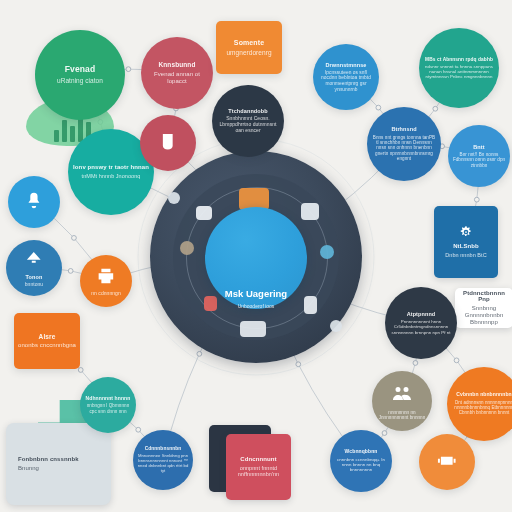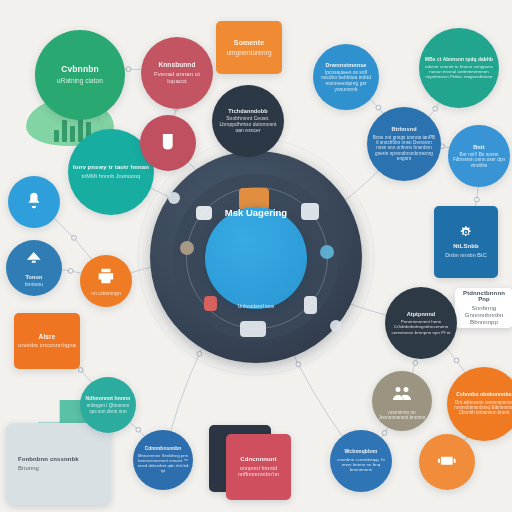--- a/index.html
+++ b/index.html
@@ -23,21 +23,21 @@
   
   #hub-outer{position:absolute;left:150px;top:151px;width:212px;height:212px;border-radius:50%;
      background:radial-gradient(circle at 42% 34%, #49586c 0%, #3c4a5c 45%, #323e4e 75%, #2c3746 100%);
      box-shadow:0 3px 14px rgba(30,40,55,.30);}
   #hub-ring2{position:absolute;left:173px;top:174px;width:166px;height:166px;border-radius:50%;
      background:#3a4859;opacity:.85;}
   #hub-ring3{position:absolute;left:186px;top:187px;width:140px;height:140px;border-radius:50%;
      border:1px solid rgba(200,215,230,.28);}
   #hub-core{position:absolute;left:205px;top:207px;width:102px;height:102px;border-radius:50%;
      background:radial-gradient(circle at 40% 32%, #39abe3 0%, #2e9fdb 55%, #2b95cf 100%);
-     display:flex;flex-direction:column;align-items:center;justify-content:space-between;text-align:center;
+     display:flex;flex-direction:column;align-items:center;justify-content:flex-end;text-align:center;
      color:#fff;box-shadow:0 2px 8px rgba(20,60,90,.35);}
   #hub-core .title{font-size:9.5px;font-weight:bold;line-height:1.2;filter:blur(.5px);}
   #hub-core .sub{font-size:5px;margin-top:4px;filter:blur(.7px);opacity:.85;}
 
   .hub-icon{position:absolute;border-radius:4px;filter:blur(.35px);}
 </style>
 </head>
 <body>
 
 <div id="canvas">
@@ -150,21 +150,21 @@
         <div class="sub" style="font-size: 5.5px;"></div>
       </div>
       <div class="node rect" style="left: 226px; top: 434px; width: 65px; height: 66px; background: rgb(207, 79, 94); color: rgb(255, 255, 255); box-shadow: rgba(40, 50, 65, 0.18) 0px 2px 7px;">
         <div class="title" style="font-size: 6px;">Cdncnnnunt</div>
         <div class="sub" style="font-size: 5.5px;">onnpnnt fnnntd nnffnnnnnnbn'nn</div>
       </div>
     </div>
 
   <div id="node-layer">
       <div class="node circle" style="left: 35px; top: 30px; width: 90px; height: 90px; background: rgb(42, 168, 113); box-shadow: rgba(40, 50, 65, 0.16) 0px 2px 8px;">
-        <div class="title" style="font-size: 8.5px;">Cvbnnbn</div>
+        <div class="title" style="font-size: 8.5px;">Fvenad</div>
         <div class="sub" style="font-size: 6.5px;">uRatning ciaton</div>
       </div>
       <div class="node circle" style="left: 141px; top: 37px; width: 72px; height: 72px; background: rgb(195, 85, 99); box-shadow: rgba(40, 50, 65, 0.16) 0px 2px 8px;">
         <div class="title" style="font-size: 6.5px;">Knnsbunnd</div>
         <div class="sub" style="font-size: 6px;">Fvenad annan ot lopacct</div>
       </div>
       <div class="node rect" style="left: 216px; top: 21px; width: 66px; height: 53px; background: rgb(240, 138, 51); box-shadow: rgba(40, 50, 65, 0.16) 0px 2px 8px;">
         <div class="title" style="font-size: 7px;">Somente</div>
         <div class="sub" style="font-size: 6.5px;">umgnerdorenrg</div>
       </div>

